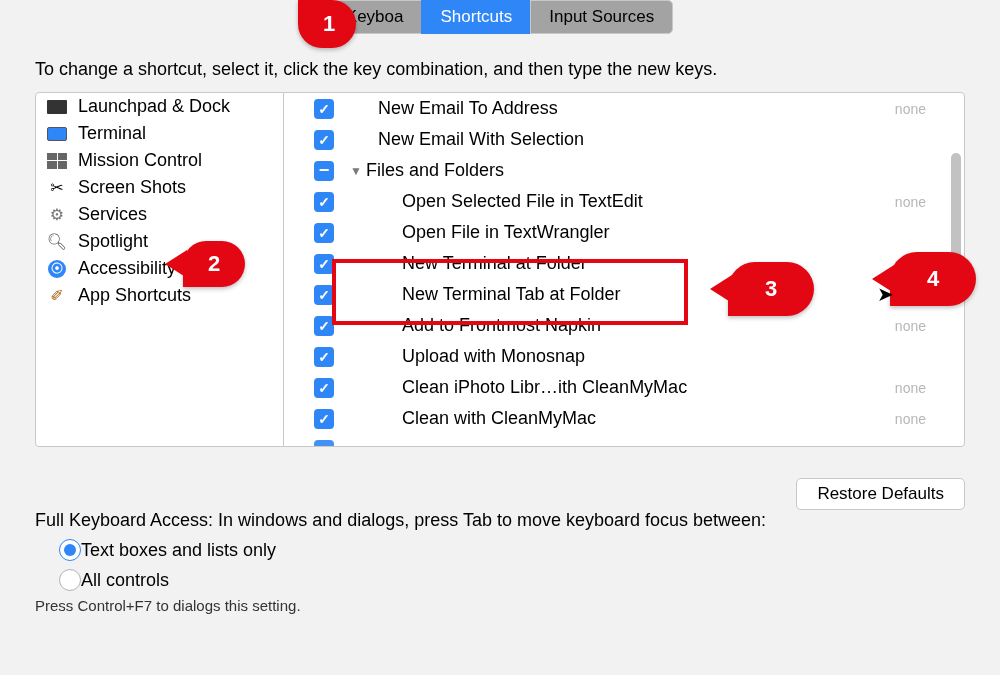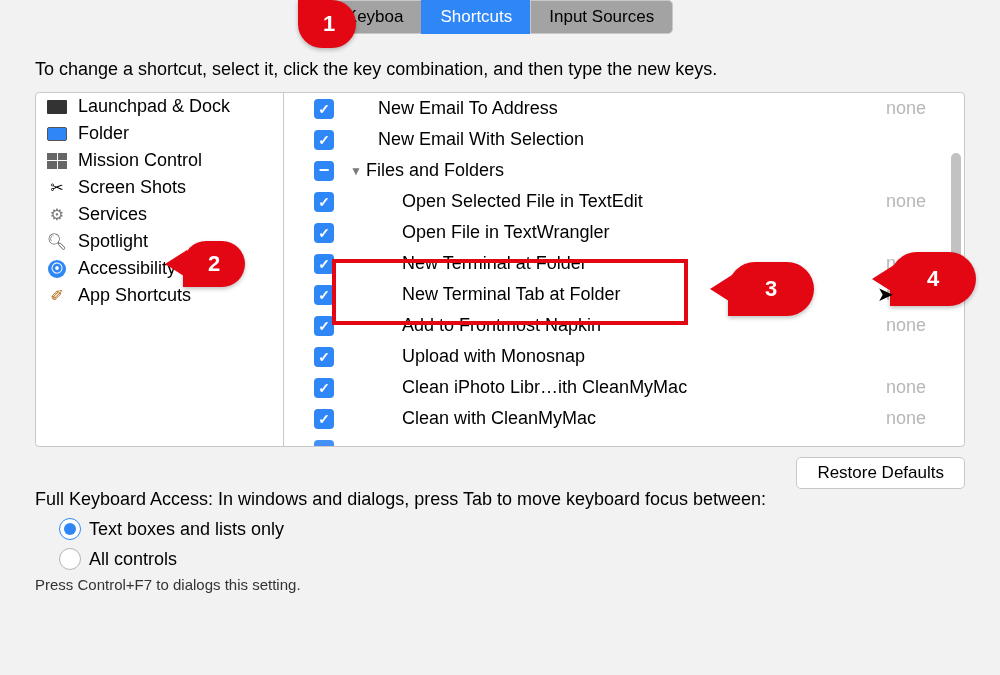--- a/index.html
+++ b/index.html
@@ -105,56 +105,55 @@
 .indent2 { width: 68px; flex-shrink: 0; }
 .indent0 { width: 18px; flex-shrink: 0; }
 .label { flex: 1; white-space: nowrap; overflow: hidden; text-overflow: ellipsis; }
 .disclose {
   color: #7a7a7a;
   font-size: 12px;
   margin-right: 4px;
 }
 .key {
   color: #b7b7b7;
-  font-size: 18px;
+  font-size: 14px;
   margin-right: 30px;
   width: 60px;
   text-align: right;
   flex-shrink: 0;
 }
 .scrollbar {
   position: absolute;
   right: 3px;
   top: 60px;
   width: 10px;
   height: 130px;
   background: #c2c2c2;
   border-radius: 5px;
 }
 .restore-row {
   display: flex;
   justify-content: flex-end;
-  margin-top: 10px;
+  margin-top: 31px;
   align-items: flex-end;
 }
 .btn {
   background: #fff;
   border: 1px solid #c8c8c8;
   border-radius: 5px;
   padding: 5px 20px;
   font-size: 17px;
   cursor: pointer;
 }
 .fka {
   font-size: 18px;
 }
 .radio-row {
   display: flex;
   align-items: center;
-  gap: 8px;
   margin: 8px 0 4px 24px;
   font-size: 18px;
 }
 .radio {
   width: 22px;
   height: 22px;
   border-radius: 50%;
   border: 1px solid #b4b4b4;
   background: #fff;
   display: flex;
@@ -251,21 +250,21 @@
       <div class="sidebar-item">
         <span class="sicon">
             <span class="ic-launchpad"></span>
           </span>
         <span>Launchpad &amp; Dock</span>
       </div>
       <div class="sidebar-item">
         <span class="sicon">
             <span class="ic-display"></span>
           </span>
-        <span>Folder</span>
+        <span>Terminal</span>
       </div>
       <div class="sidebar-item">
         <span class="sicon">
             <span class="ic-mission">
               <span></span>
               <span></span>
               <span></span>
               <span></span>
             </span>
           </span>

